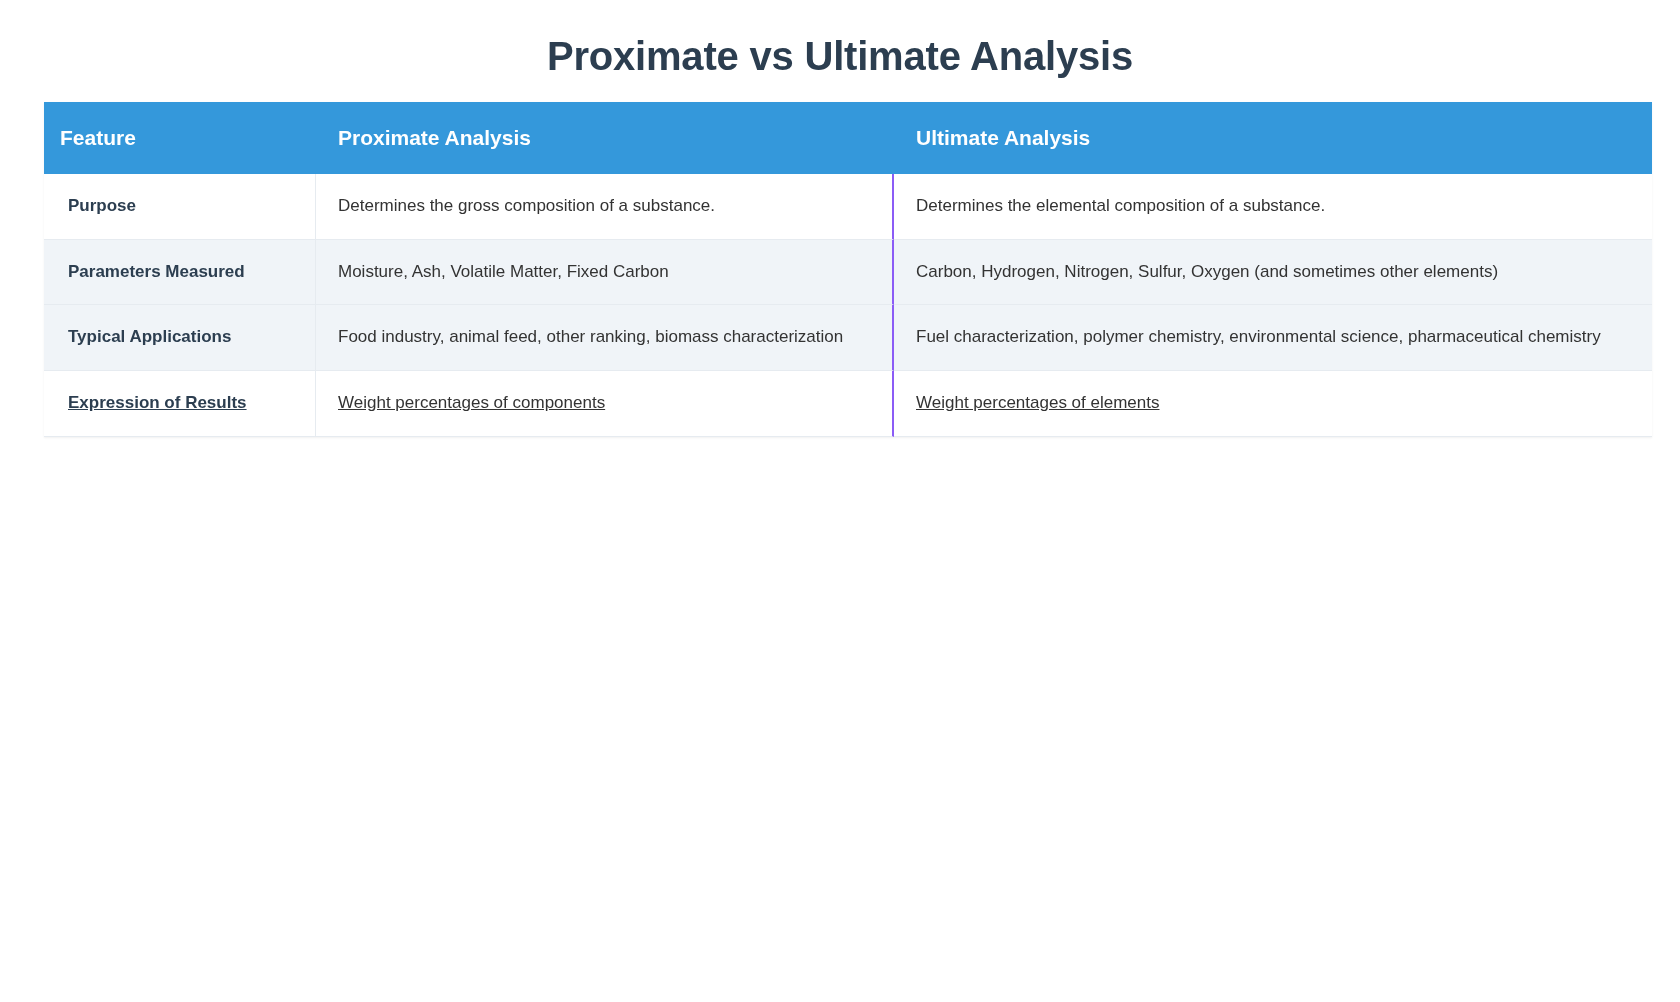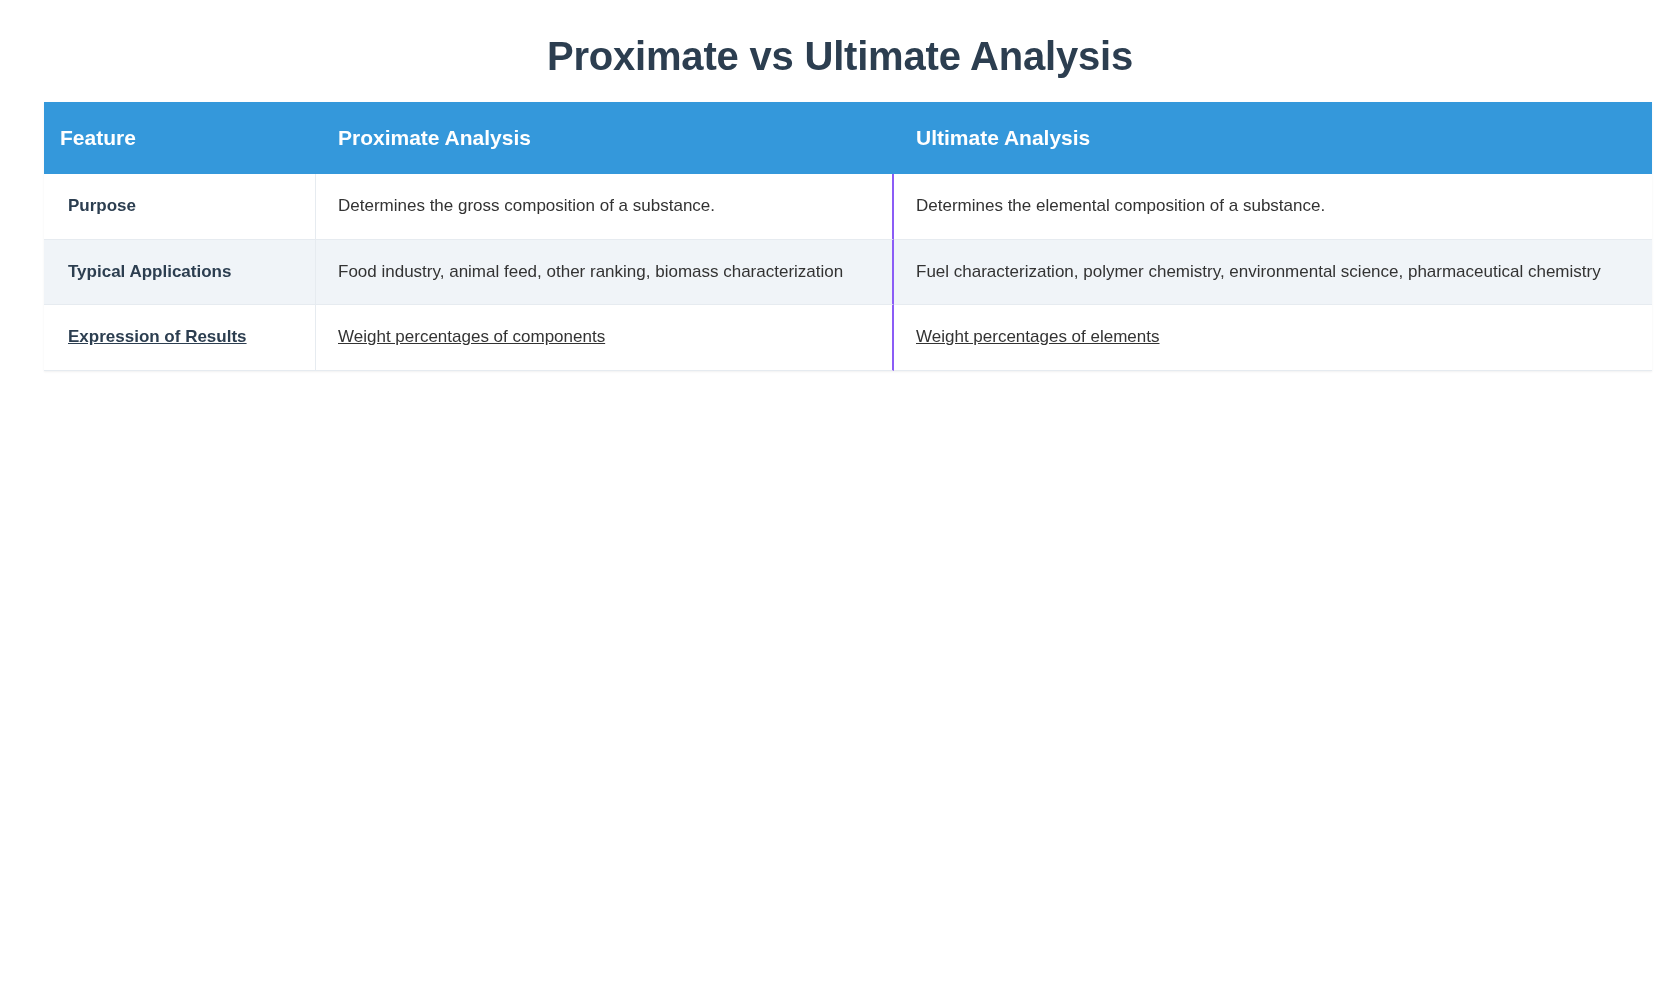--- a/index.html
+++ b/index.html
@@ -105,20 +105,25 @@
         <th>Ultimate Analysis</th>
       </tr>
     </thead>
     <tbody>
       <tr>
         <td class="feature">Purpose</td>
         <td class="col2">Determines the gross composition of a substance.</td>
         <td>Determines the elemental composition of a substance.</td>
       </tr>
       <tr class="alt">
+        <td class="feature">Parameters Measured</td>
+        <td class="col2">Moisture, Ash, Volatile Matter, Fixed Carbon</td>
+        <td>Carbon, Hydrogen, Nitrogen, Sulfur, Oxygen (and sometimes other elements)</td>
+      </tr>
+      <tr class="alt">
         <td class="feature">Typical Applications</td>
         <td class="col2">Food industry, animal feed, other ranking, biomass characterization</td>
         <td>Fuel characterization, polymer chemistry, environmental science, pharmaceutical chemistry</td>
       </tr>
       <tr>
         <td class="feature">Expression of Results</td>
         <td class="col2">Weight percentages of components</td>
         <td>Weight percentages of elements</td>
       </tr>
     </tbody>

